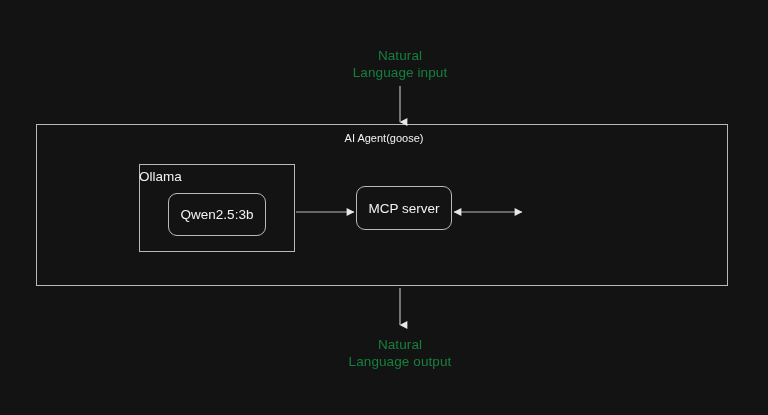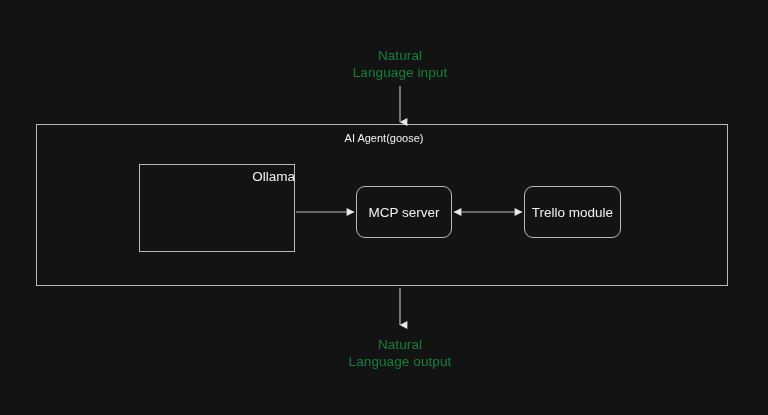--- a/index.html
+++ b/index.html
@@ -56,21 +56,21 @@
     width: 156px;
     height: 88px;
     border: 1px solid #b9b9b9;
     box-sizing: border-box;
   }
   #ollama-box-label {
     position: absolute;
     left: 139px;
     top: 168px;
     width: 156px;
-    text-align: right;
+    text-align: left;
     color: #f2f2f2;
     font-size: 13.5px;
     line-height: 17px;
   }
   
   .node {
     position: absolute;
     border: 1px solid #b9b9b9;
     border-radius: 9px;
     box-sizing: border-box;
@@ -85,21 +85,21 @@
   #qwen-node {
     left: 168px;
     top: 193px;
     width: 98px;
     height: 43px;
   }
   #mcp-node {
     left: 356px;
     top: 186px;
     width: 96px;
-    height: 52px;
+    height: 44px;
   }
   #trello-node {
     left: 524px;
     top: 186px;
     width: 97px;
     height: 52px;
   }
   
   #arrow-layer {
     position: absolute;
@@ -128,24 +128,24 @@
 
   <div class="label" id="input-text">Natural
 Language input</div>
 
   <div id="agent-container"></div>
   <div id="agent-container-label">AI Agent(goose)</div>
 
   <div id="ollama-box"></div>
   <div id="ollama-box-label">Ollama</div>
 
+  <div class="node" id="qwen-node">Qwen2.5:3b</div>
 
   <div class="node" id="mcp-node">MCP server</div>
 
-  <div class="node" id="trello-node">Trello module</div>
 
   <div class="label" id="output-text">Natural
 Language output</div>
 
   <svg id="arrow-layer" viewBox="0 0 768 415">
     <defs>
       <marker id="head-down" markerWidth="9" markerHeight="9" refX="4.5" refY="8" orient="auto" markerUnits="userSpaceOnUse">
         <path d="M0.6,0.6 L4.5,8.4 L8.4,0.6 Z" fill="#e8e8e8"></path>
       </marker>
       <marker id="head-right" markerWidth="9" markerHeight="9" refX="8" refY="4.5" orient="auto" markerUnits="userSpaceOnUse">

